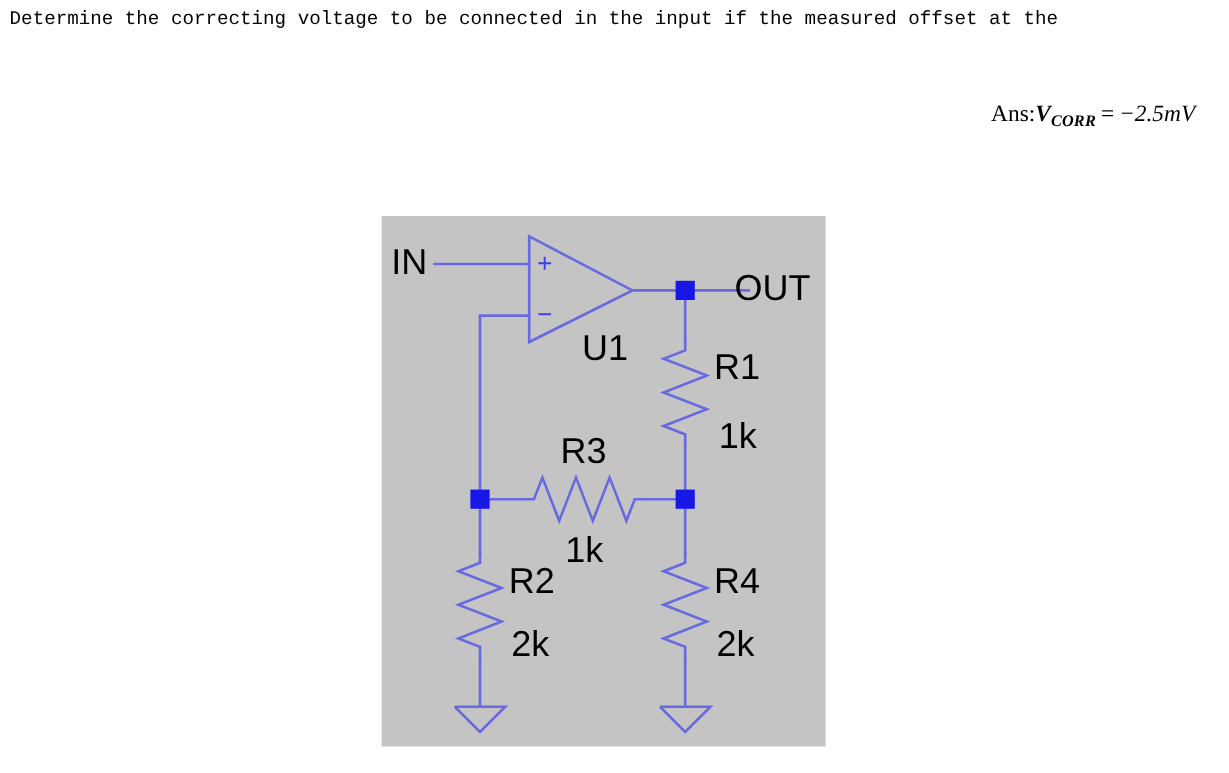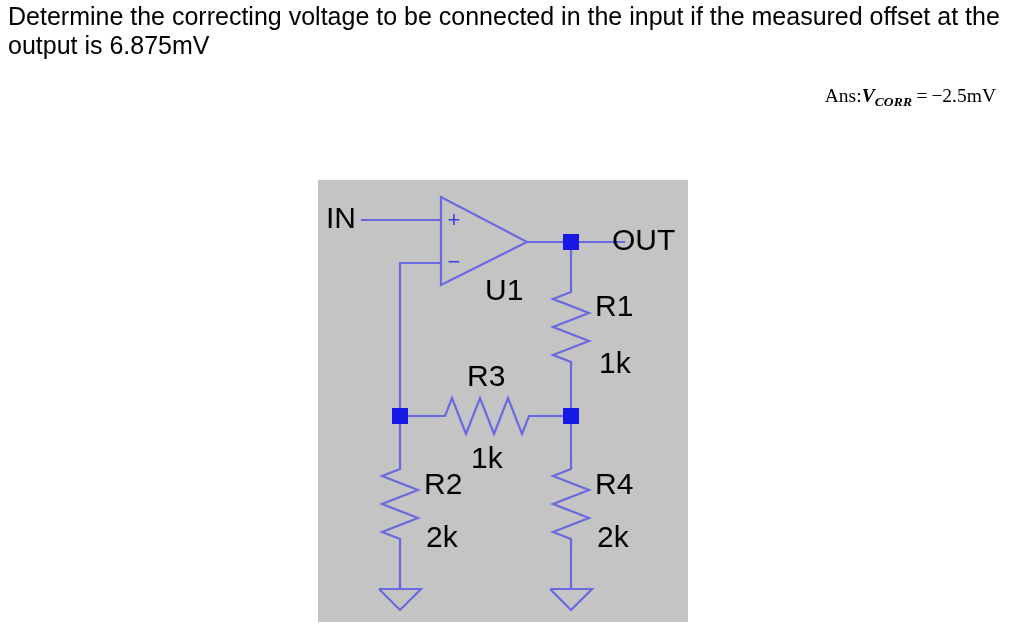--- a/index.html
+++ b/index.html
@@ -16,22 +16,22 @@
   }
 
   
   #question-block {
     position: absolute;
     left: 8px;
     top: 2px;
     width: 1006px;
   }
   .q-line {
-    font-family: Liberation Sans, sans-serif;
-    font-size: 25px;
+    font-family: Liberation Mono, monospace;
+    font-size: 16px;
     line-height: 29px;
     color: #000000;
     white-space: pre-wrap;
   }
 
   
   #answer-block {
     position: absolute;
     right: 28px;
     top: 85px;
@@ -53,20 +53,21 @@
     font-size: 13.5px;
     vertical-align: -0.28em;
     letter-spacing: 0.2px;
     text-align: right;
   }
   #answer-block .math-op {
     font-style: italic;
     padding: 0 3px;
   }
   #answer-block .math-val {
+    font-style: italic;
   }
 
   
   #schematic-panel {
     position: absolute;
     left: 318px;
     top: 180px;
     width: 370px;
     height: 442px;
     background: #c4c4c4;
@@ -91,21 +92,20 @@
     fill: #4040e0;
     dominant-baseline: middle;
     text-anchor: middle;
   }
 </style>
 </head>
 <body>
 
 <div id="question-block">
   <div class="q-line">Determine the correcting voltage to be connected in the input if the measured offset at the</div>
-  <div class="q-line">output is 6.875mV</div>
 </div>
 
 <div id="answer-block"><span class="ans-label">Ans:</span><span class="math-var">V</span><span class="math-sub">CORR</span><span class="math-op">=</span><span class="math-val">−2.5mV</span></div>
 
 <div id="schematic-panel">
   <svg id="schematic-svg" viewBox="0 0 370 442" xmlns="http://www.w3.org/2000/svg">
 
     <g stroke="#6a6ae0" stroke-width="2.2" fill="none" stroke-linecap="square">
 
       <path d="M 44 40 L 123 40"></path>

